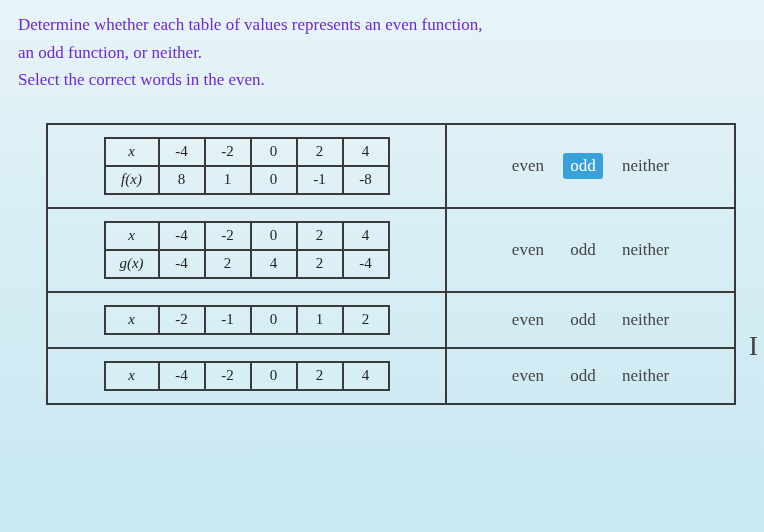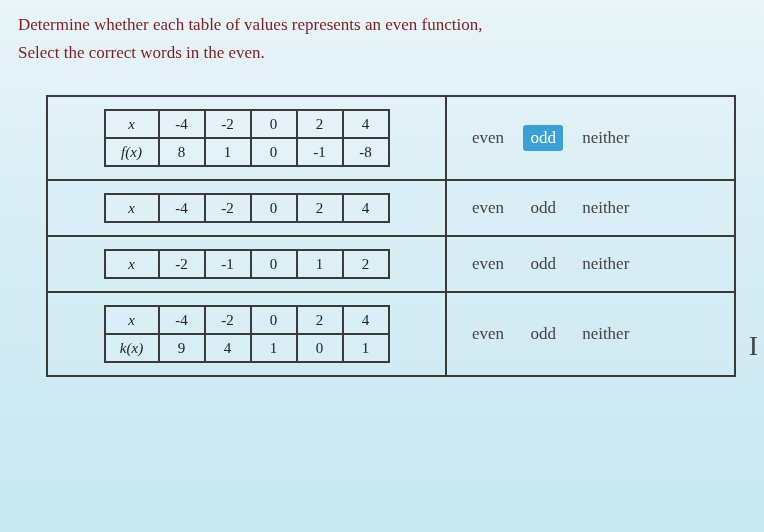--- a/index.html
+++ b/index.html
@@ -9,37 +9,37 @@
     background: linear-gradient(180deg, #e8f4f8 0%, #d8eef5 40%, #c8e8f2 100%);
     font-family: Georgia, serif;
     color: #2a2a2a;
     padding: 12px 18px;
     position: relative;
     overflow: hidden;
   }
   .instructions p {
     font-size: 17px;
     line-height: 1.5;
-    color: #7f1d1d;
+    color: #6d28d9;
     margin-bottom: 2px;
   }
   .main-table {
     margin-top: 30px;
     margin-left: 28px;
     border-collapse: collapse;
     width: 690px;
   }
   .main-table > tbody > tr > td {
     border: 2px solid #3a3a3a;
     padding: 10px 14px;
     vertical-align: middle;
     background: rgba(255,255,255,0.04);
   }
   .func-cell { width: 58%; }
-  .answer-cell { width: 42%; text-align: left; }
+  .answer-cell { width: 42%; text-align: center; }
 
   .inner {
     border-collapse: collapse;
     margin: 2px auto;
   }
   .inner td, .inner th {
     border: 2px solid #3a3a3a;
     width: 46px;
     height: 28px;
     text-align: center;
@@ -76,20 +76,21 @@
     font-size: 28px;
     font-family: serif;
     color: #444;
   }
 </style>
 </head>
 <body>
 
 <div class="instructions">
   <p>Determine whether each table of values represents an even function,</p>
+  <p>an odd function, or neither.</p>
   <p>Select the correct words in the even.</p>
 </div>
 
 <table class="main-table">
   <tbody>
 
     <tr>
       <td class="func-cell">
         <table class="inner">
           <tbody>
@@ -126,20 +127,28 @@
         <table class="inner">
           <tbody>
               <tr>
             <td class="lbl">x</td>
             <td>-4</td>
             <td>-2</td>
             <td>0</td>
             <td>2</td>
             <td>4</td>
           </tr>
+          <tr>
+            <td class="lbl">g(x)</td>
+            <td>-4</td>
+            <td>2</td>
+            <td>4</td>
+            <td>2</td>
+            <td>-4</td>
+          </tr>
         </tbody>
           </table>
       </td>
       <td class="answer-cell">
         <div class="choices">
           <span class="choice">even</span>
           <span class="choice">odd</span>
           <span class="choice">neither</span>
         </div>
       </td>
@@ -173,28 +182,20 @@
       <td class="func-cell">
         <table class="inner">
           <tbody>
               <tr>
             <td class="lbl">x</td>
             <td>-4</td>
             <td>-2</td>
             <td>0</td>
             <td>2</td>
             <td>4</td>
-          </tr>
-          <tr>
-            <td class="lbl">k(x)</td>
-            <td>9</td>
-            <td>4</td>
-            <td>1</td>
-            <td>0</td>
-            <td>1</td>
           </tr>
         </tbody>
           </table>
       </td>
       <td class="answer-cell">
         <div class="choices">
           <span class="choice">even</span>
           <span class="choice">odd</span>
           <span class="choice">neither</span>
         </div>

